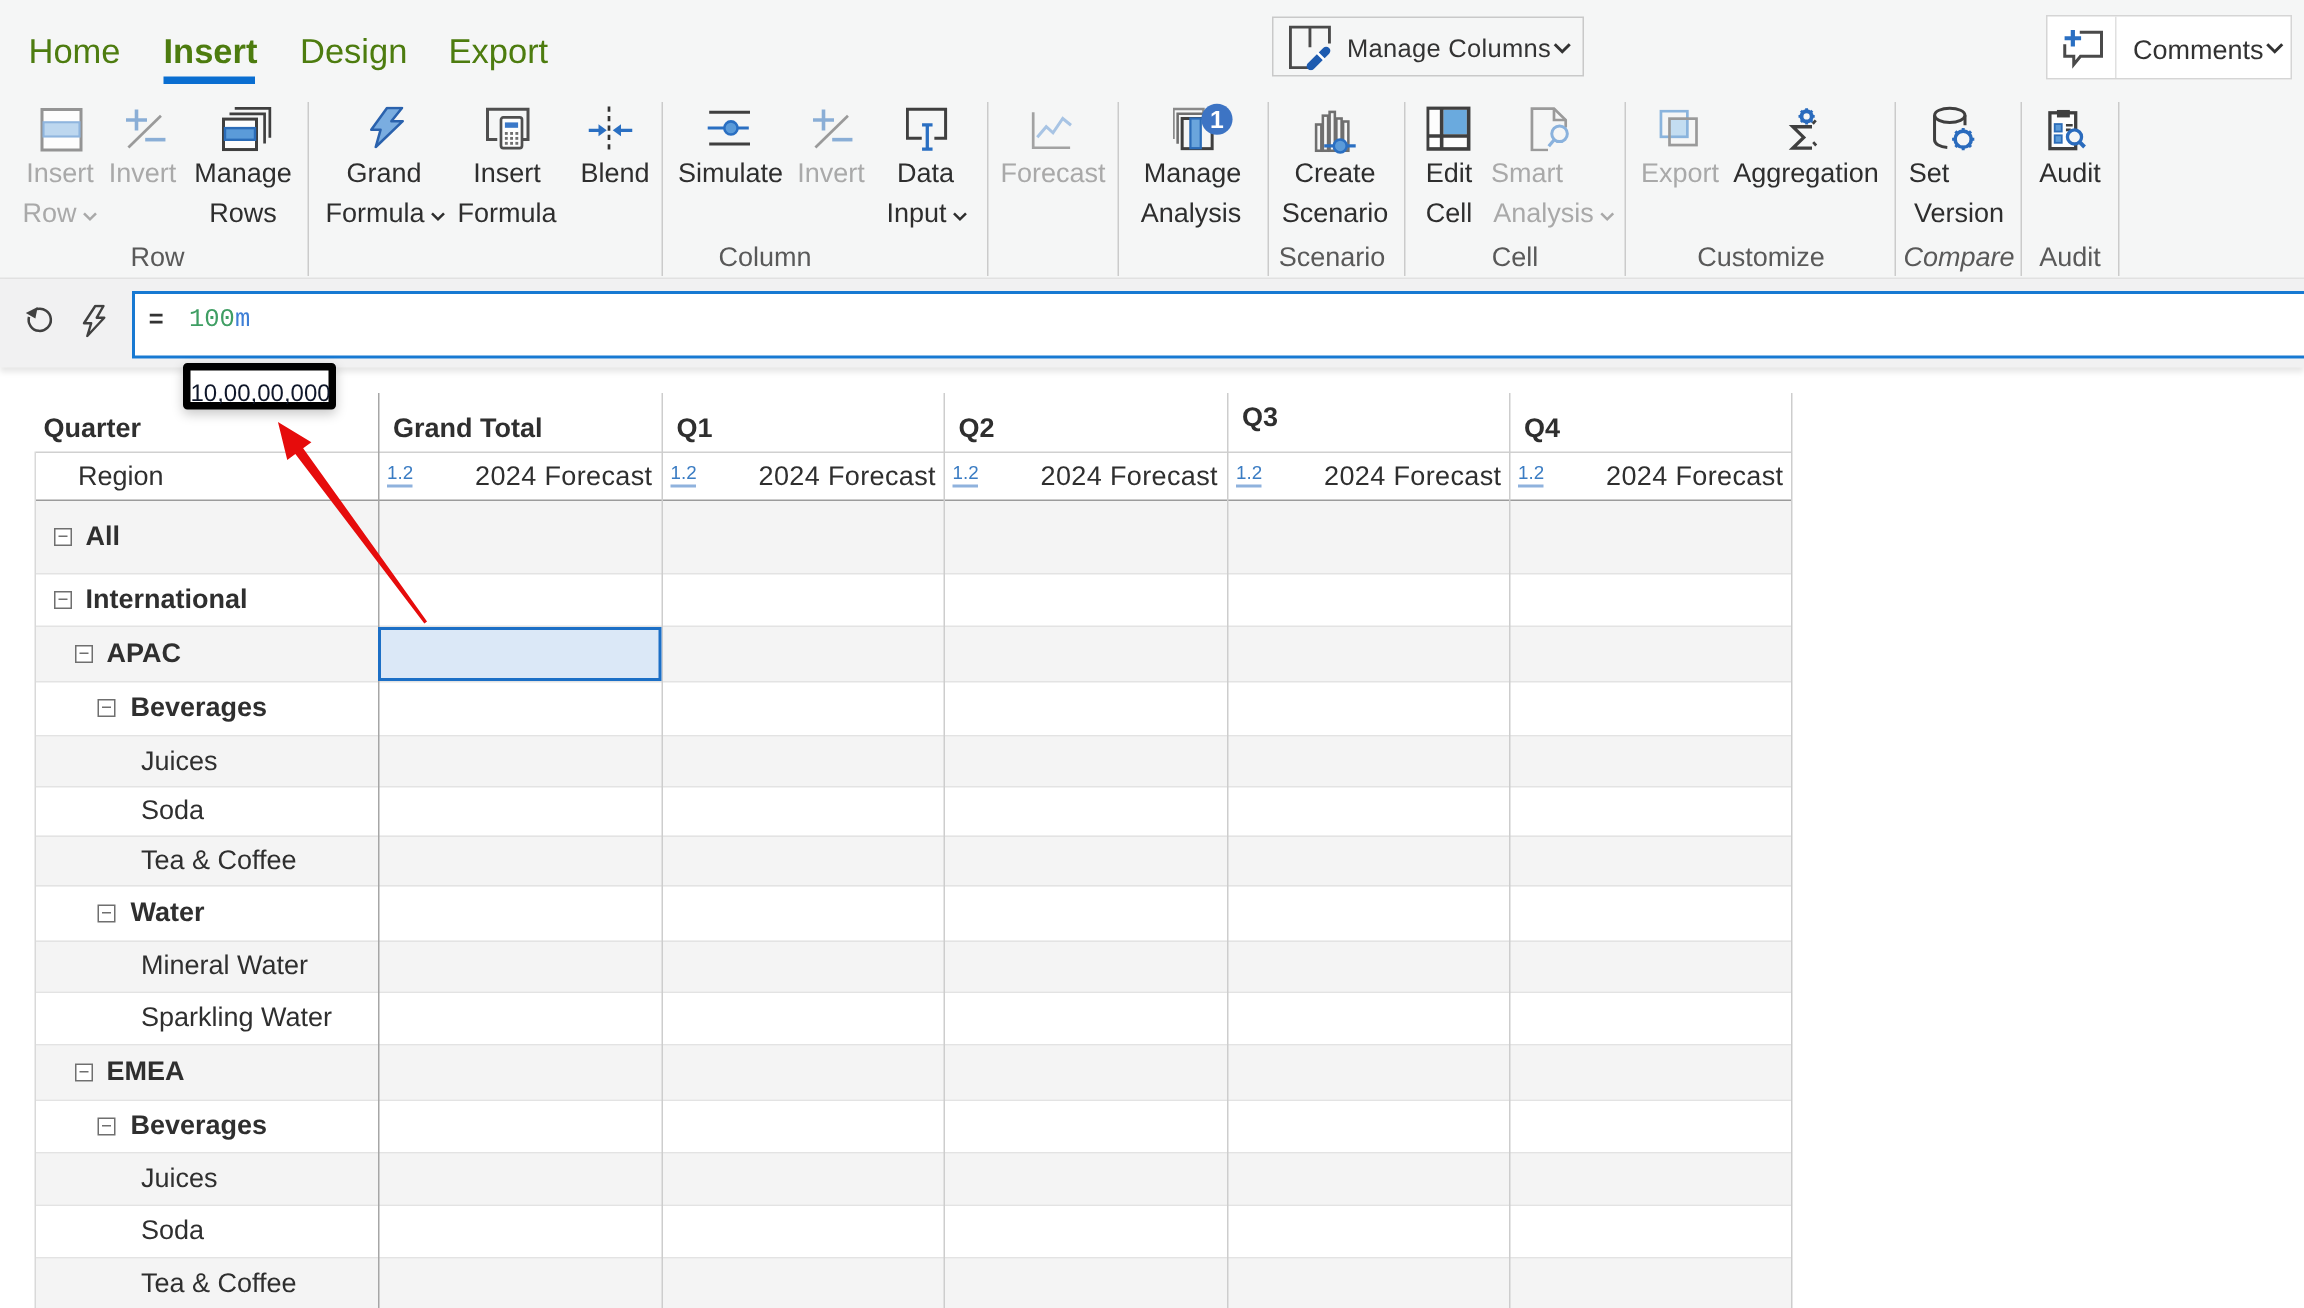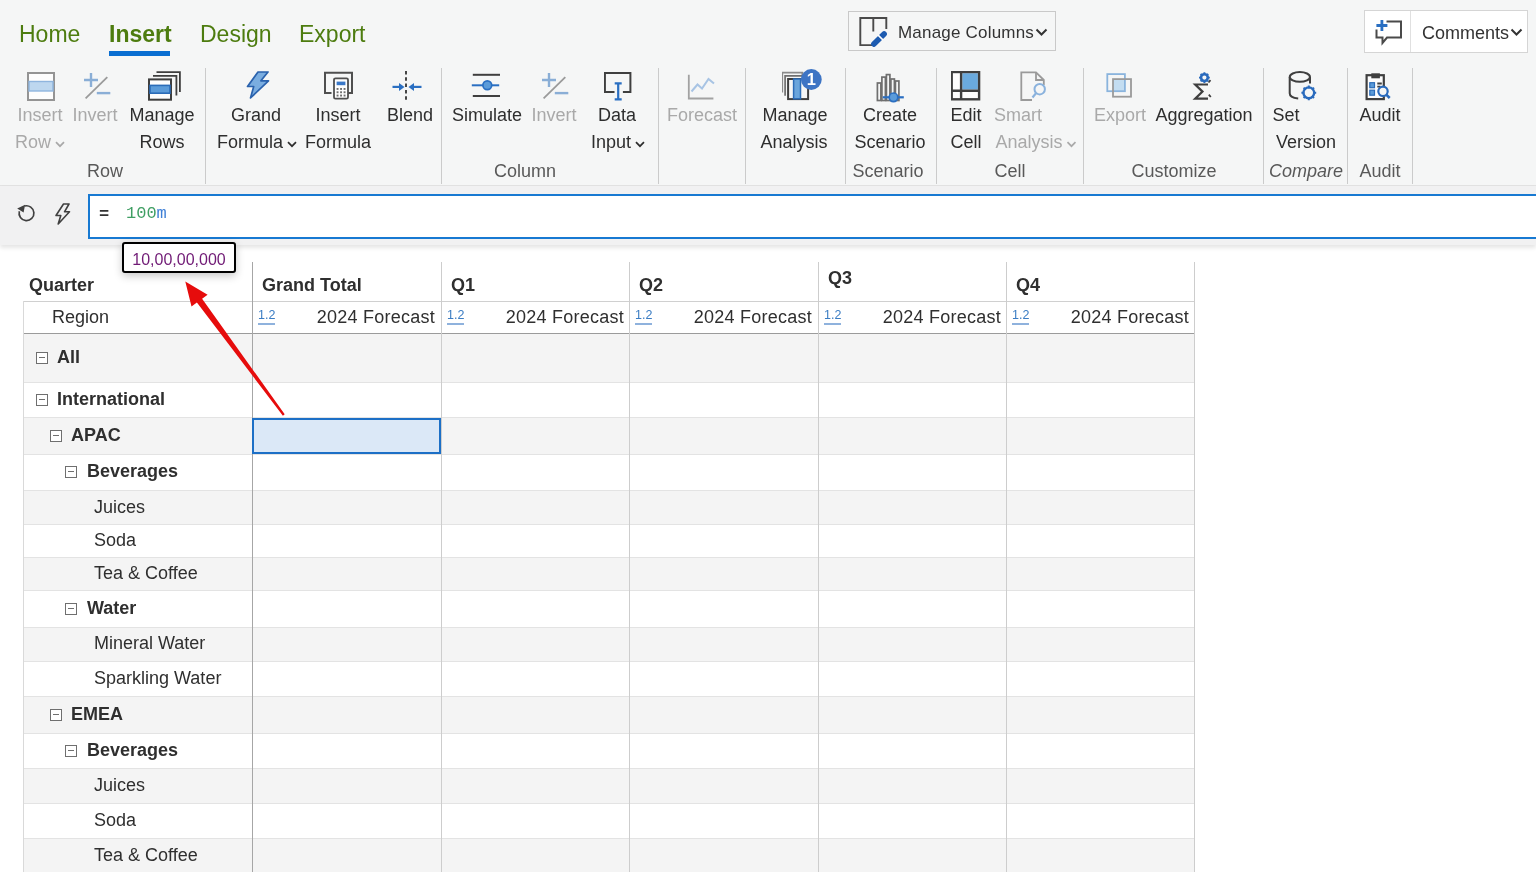--- a/index.html
+++ b/index.html
@@ -47,21 +47,21 @@
     <div class="sep" style="left:658px;"></div>
     <div class="sep" style="left:745px;"></div>
     <div class="sep" style="left:845px;"></div>
     <div class="sep" style="left:936px;"></div>
     <div class="sep" style="left:1083px;"></div>
     <div class="sep" style="left:1263px;"></div>
     <div class="sep" style="left:1347px;"></div>
     <div class="sep" style="left:1412px;"></div>
 
     <div class="glbl" style="left:105px;">Row</div>
-    <div class="glbl" style="left:525px;">Column</div>
+    <div class="glbl" style="left:510px;">Column</div>
     <div class="glbl" style="left:888px;">Scenario</div>
     <div class="glbl" style="left:1010px;">Cell</div>
     <div class="glbl" style="left:1174px;">Customize</div>
     <div class="glbl" style="left:1306px;font-style:italic;">Compare</div>
     <div class="glbl" style="left:1380px;">Audit</div>
 
     <div class="lbl dis" style="left:40px;top:105px;">Insert</div>
     <div class="lbl dis" style="left:40px;top:132px;">Row<svg class="ch" width="10" height="7" viewBox="0 0 10 7">
           <path d="M1 1.2l4 4L9 1.2" fill="none" stroke="currentColor" stroke-width="1.7"></path>
         </svg></div>
@@ -249,21 +249,21 @@
       <path d="M7.58 2.05A7.4 7.4 0 1 1 2.35 7.28" fill="none" stroke="#404040" stroke-width="1.7"></path>
       <polygon points="0.2,4.6 8.1,0.7 6.6,8.4" fill="#404040"></polygon>
     </svg>
     <svg class="abs" style="left:54px;top:17px;" width="17" height="22" viewBox="0 0 17 22">
       <path d="M9.5 1L2 12.5h4.8L4.2 21 15.5 8.8h-5L15 1z" fill="none" stroke="#404040" stroke-width="1.6" stroke-linejoin="round"></path>
     </svg>
     <div class="abs" style="left:99px;top:19px;font-family:'Liberation Mono',monospace;font-size:17px;font-weight:bold;color:#333;">=</div>
     <div class="abs" style="left:126px;top:18px;font-family:'Liberation Mono',monospace;font-size:17px;"><span style="color:#3f9e63;">100</span><span style="color:#3e7fd6;">m</span></div>
   </div>
 
-  <div class="abs" style="left:122px;top:242px;width:114px;height:31px;background:#fff;border:2px solid #000000;border-radius:3px;box-shadow:0 3px 8px rgba(0,0,0,0.22);box-sizing:border-box;text-align:center;font-size:16px;color:#701a75;line-height:31px;">10,00,00,000</div>
+  <div class="abs" style="left:122px;top:242px;width:102px;height:31px;background:#fff;border:5px solid #000000;border-radius:3px;box-shadow:0 3px 8px rgba(0,0,0,0.22);box-sizing:border-box;text-align:center;font-size:16px;color:#0f172a;line-height:31px;">10,00,00,000</div>
   <div id="table">
 
     <div class="stripe" style="top:334px;height:48px;"></div>
     <div class="stripe" style="top:418px;height:36px;"></div>
     <div class="stripe" style="top:491px;height:33px;"></div>
     <div class="stripe" style="top:557px;height:34px;"></div>
     <div class="stripe" style="top:627px;height:34px;"></div>
     <div class="stripe" style="top:697px;height:36px;"></div>
     <div class="stripe" style="top:769px;height:34px;"></div>
     <div class="stripe" style="top:839px;height:33px;"></div>

